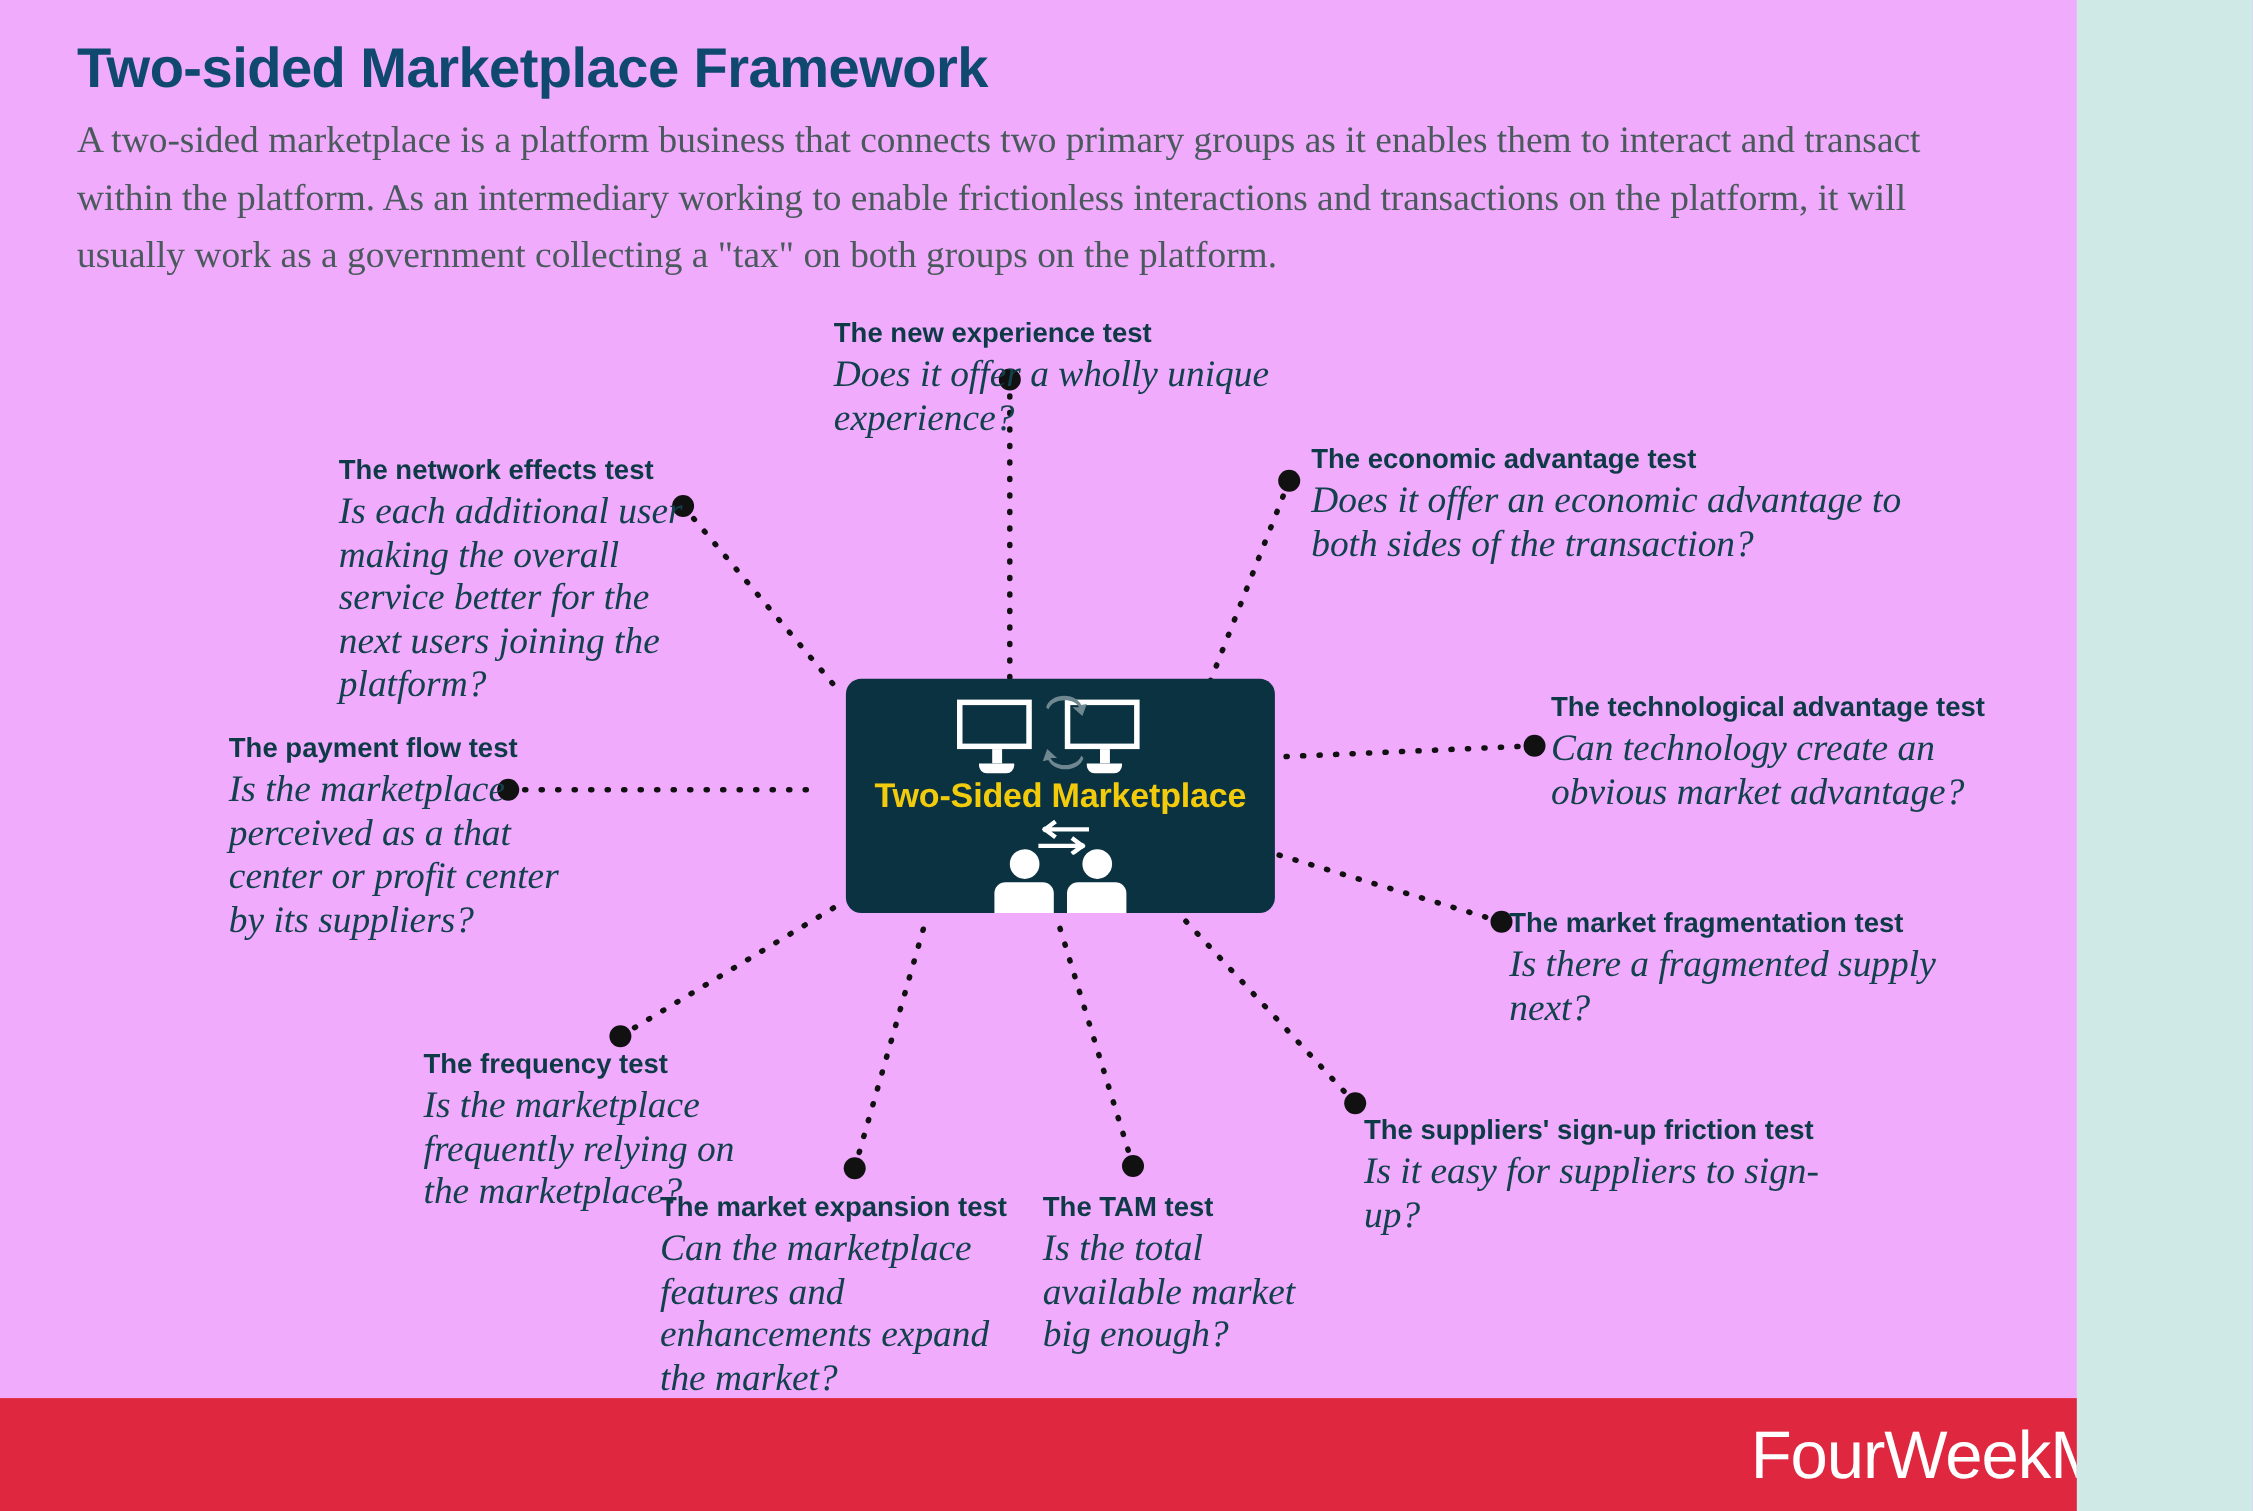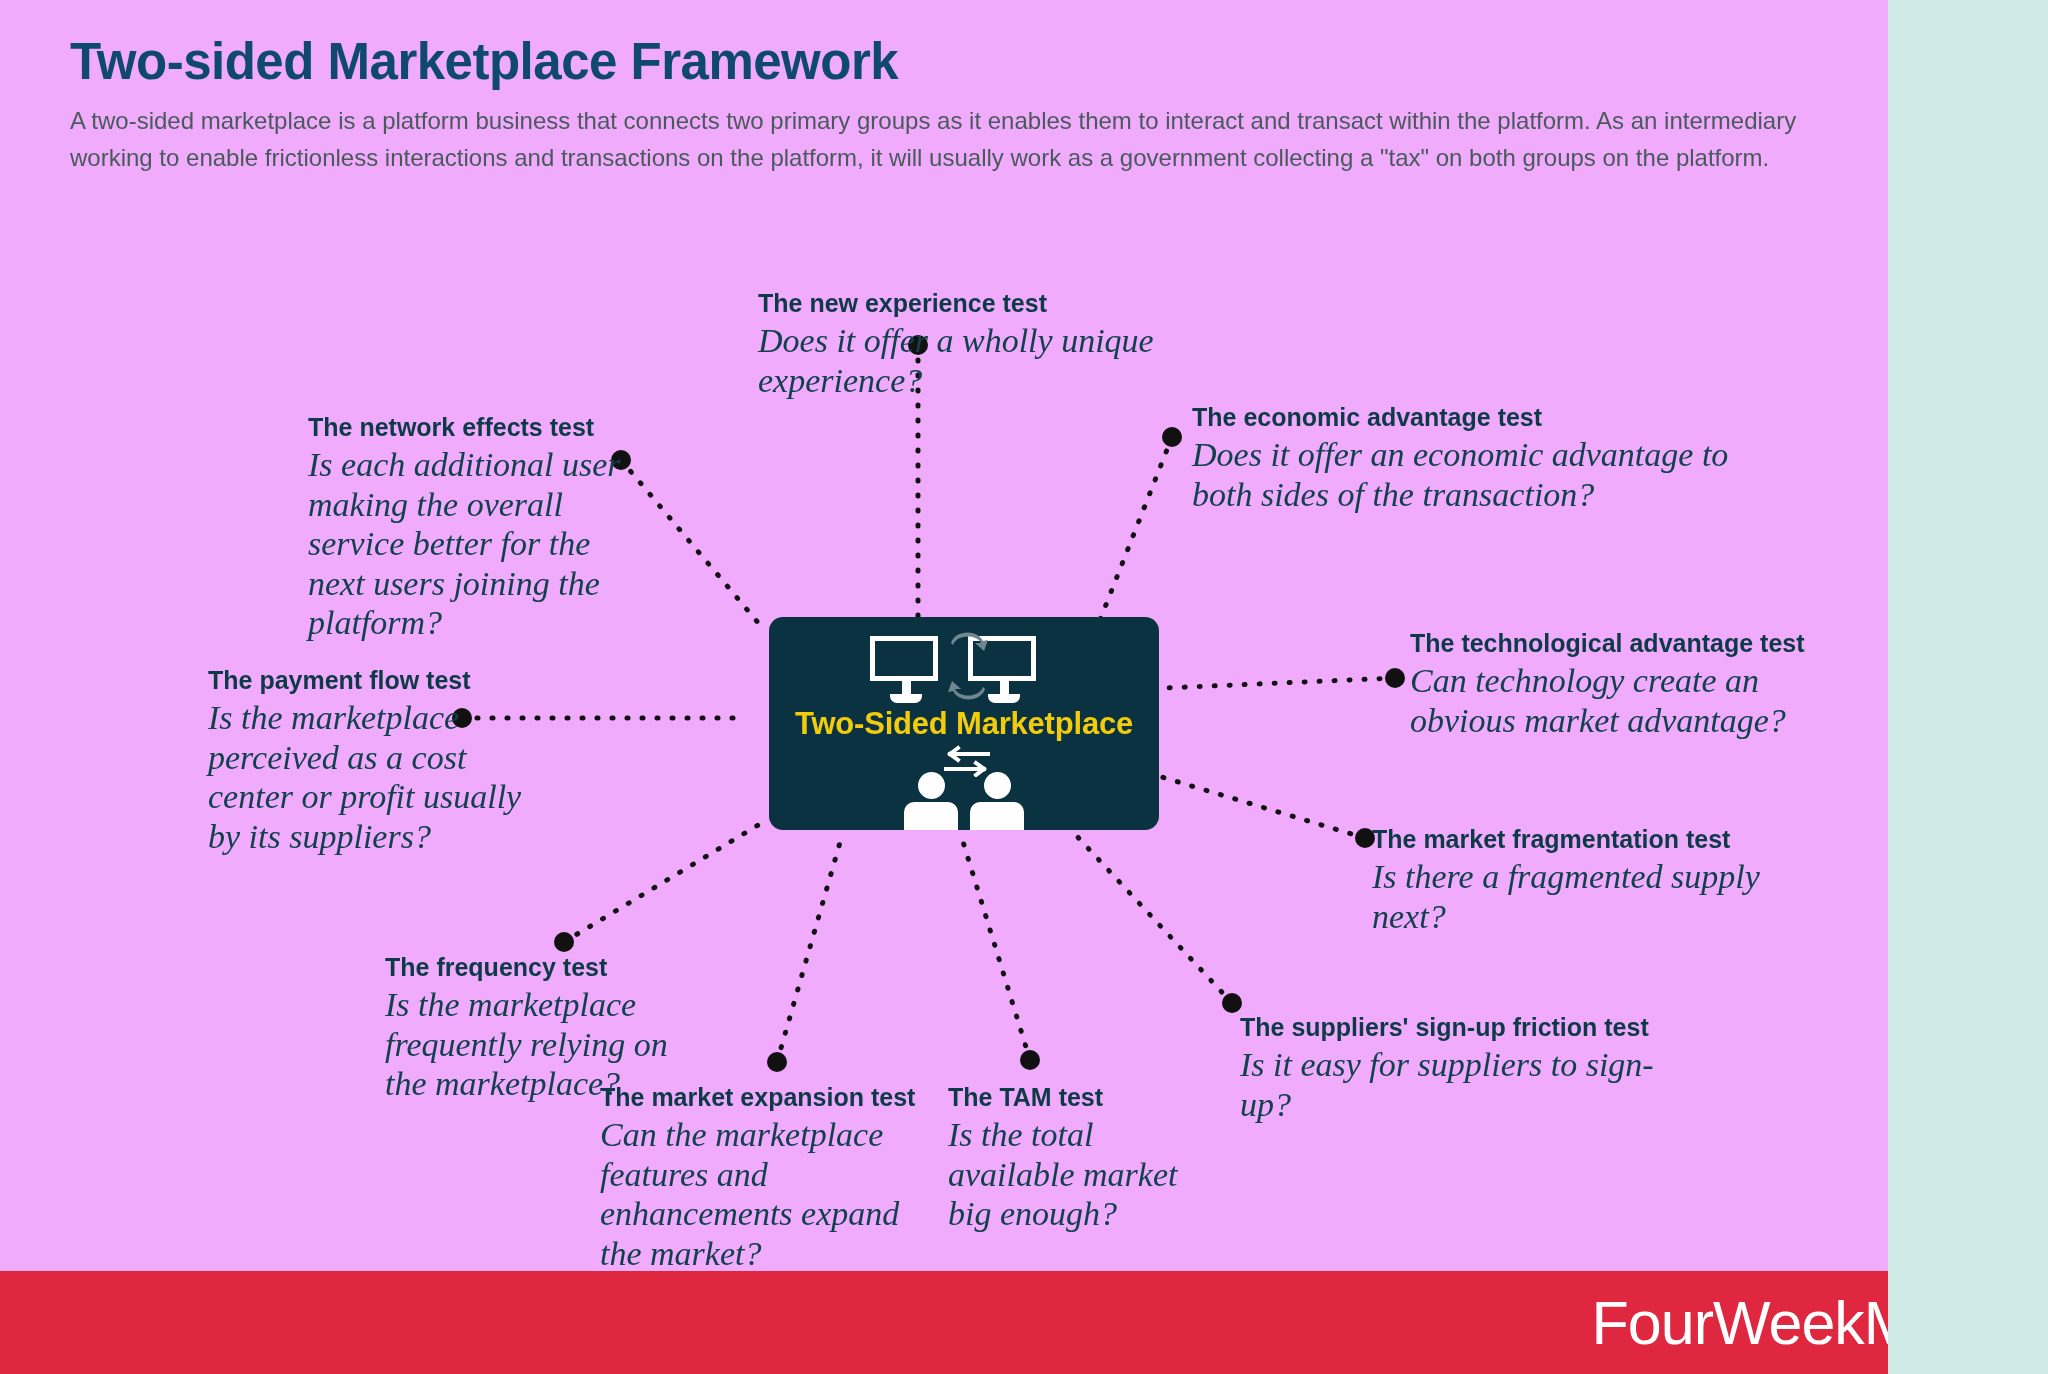--- a/index.html
+++ b/index.html
@@ -32,22 +32,22 @@
   #page-title {
     font-family: "Liberation Sans", sans-serif;
     font-size: 51px;
     font-weight: bold;
     color: #10496f;
     letter-spacing: -0.5px;
     margin: 0 0 12px 0;
     line-height: 1.1;
   }
   #intro-text {
-    font-family: Liberation Sans, sans-serif;
-    font-size: 24px;
+    font-family: Liberation Serif, serif;
+    font-size: 34px;
     color: #4a5a5c;
     line-height: 1.55;
     max-width: 1740px;
     margin: 0;
     font-weight: 400;
   }
 
   
   #center-node {
     position: absolute;
@@ -276,21 +276,21 @@
     <div class="node-desc">Does it offer a wholly unique experience?</div>
   </div>
 
   <div class="node-label" style="left:308px; top:412px; width:330px;">
     <div class="node-title">The network effects test</div>
     <div class="node-desc">Is each additional user making the overall service better for the next users joining the platform?</div>
   </div>
 
   <div class="node-label" style="left:208px; top:665px; width:320px;">
     <div class="node-title">The payment flow test</div>
-    <div class="node-desc">Is the marketplace perceived as a cost center or profit usually by its suppliers?</div>
+    <div class="node-desc">Is the marketplace perceived as a that center or profit center by its suppliers?</div>
   </div>
 
   <div class="node-label" style="left:385px; top:952px; width:310px;">
     <div class="node-title">The frequency test</div>
     <div class="node-desc">Is the marketplace frequently relying on the marketplace?</div>
   </div>
 
   <div class="node-label" style="left:600px; top:1082px; width:300px;">
     <div class="node-title">The market expansion test</div>
     <div class="node-desc">Can the marketplace features and enhancements expand the market?</div>

